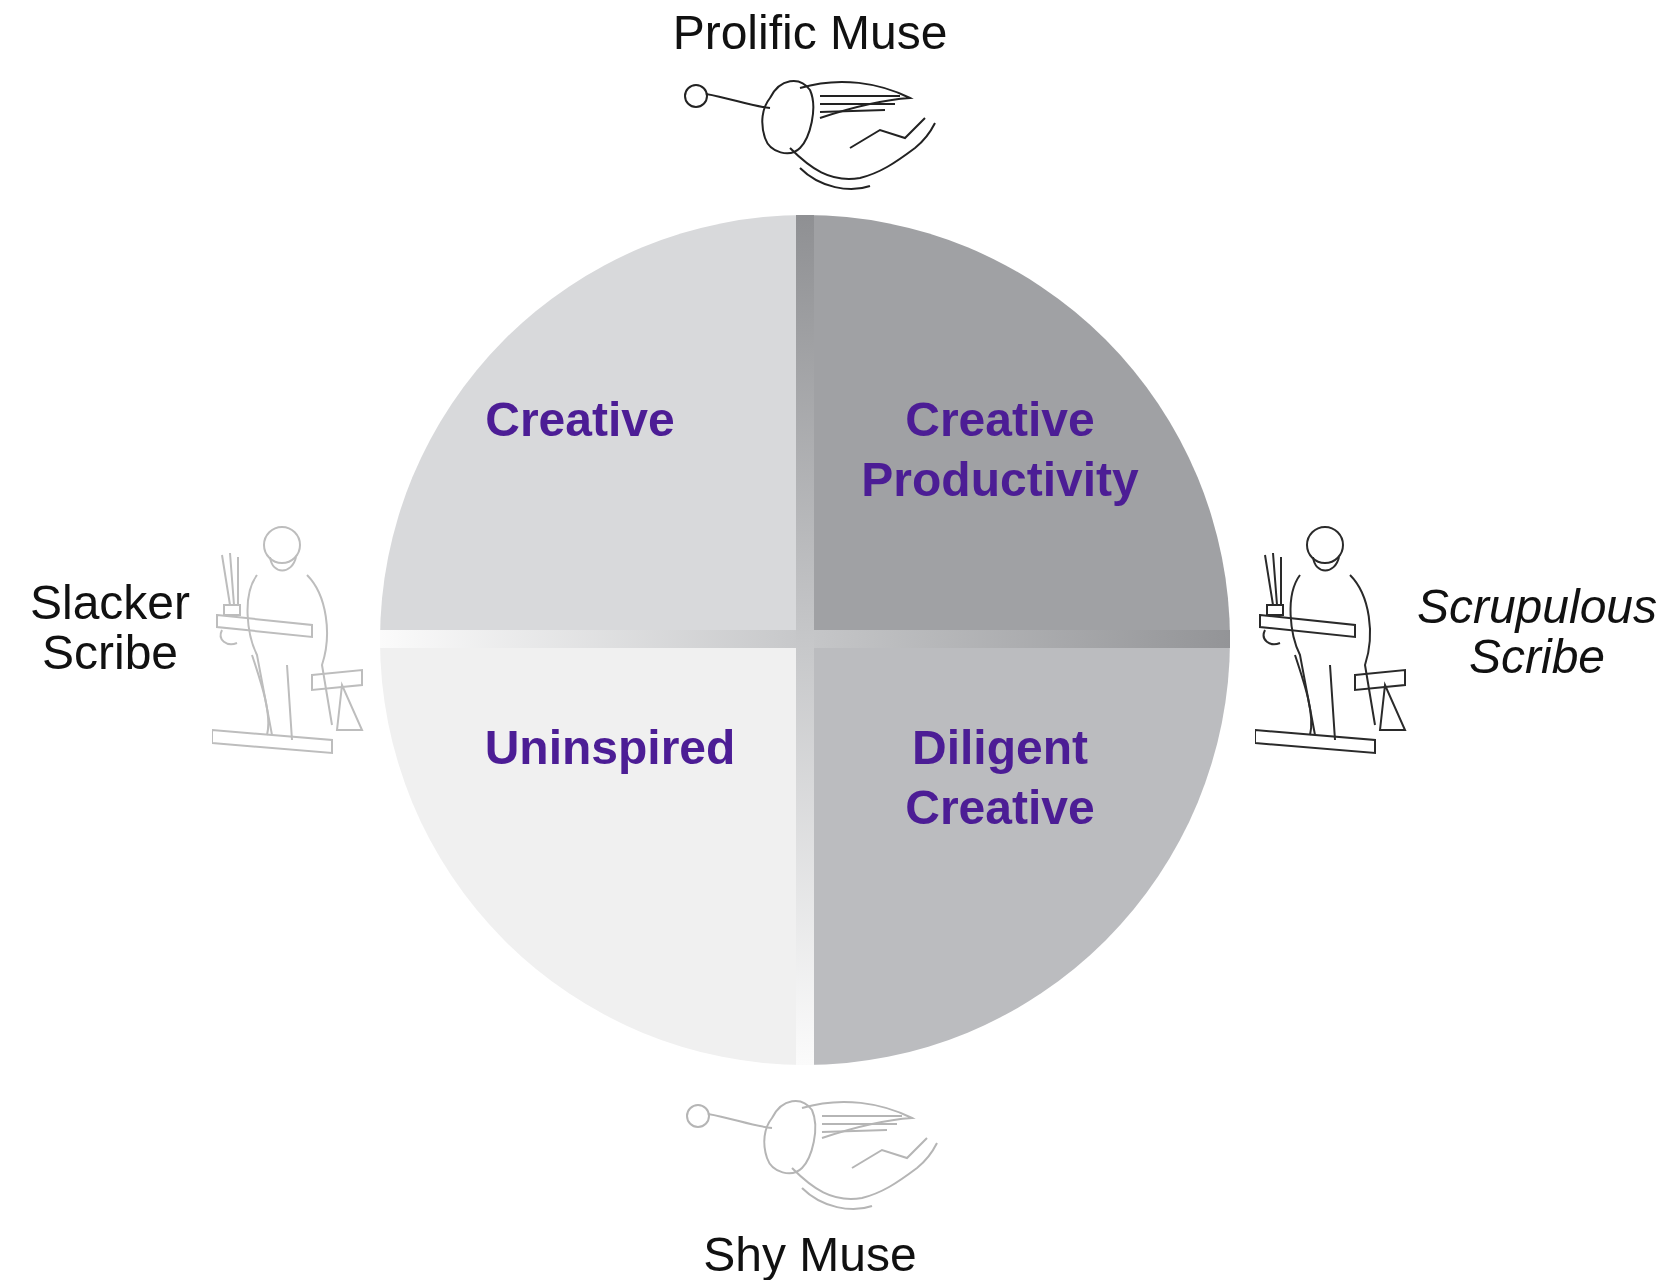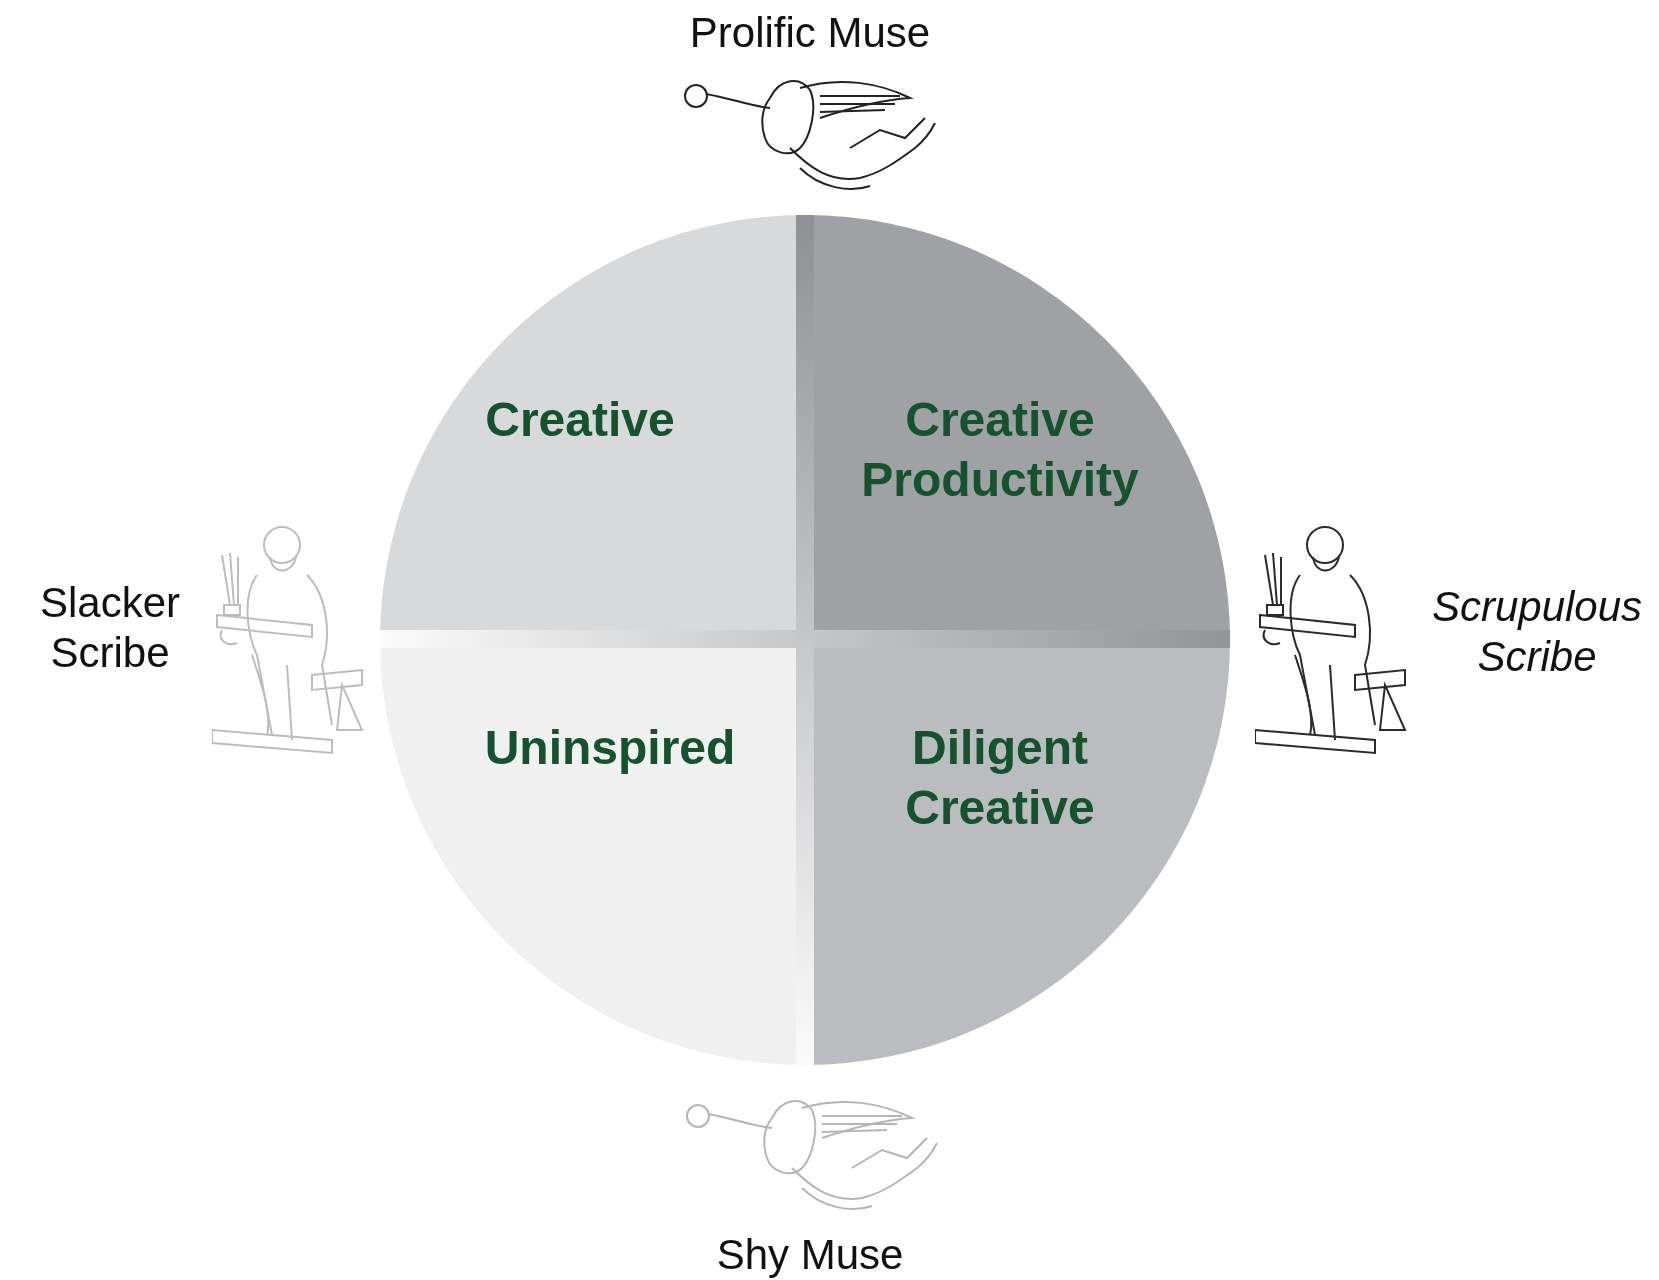--- a/index.html
+++ b/index.html
@@ -1,19 +1,19 @@
 <!DOCTYPE html>
 <html><head>
   <meta charset="utf-8">
   <style>
     html, body { margin:0; padding:0; background:#ffffff; }
     body { width:1659px; height:1280px; position:relative; overflow:hidden;
            font-family:"Liberation Sans","DejaVu Sans",sans-serif; color:#111; }
-    .axis-label { position:absolute; font-size:42px; text-align:center; line-height:50px; color:#111; }
-    .quad-label { position:absolute; font-size:48px; font-weight:bold; text-align:center; line-height:60px; color:#14532d; }
+    .axis-label { position:absolute; font-size:48px; text-align:center; line-height:50px; color:#111; }
+    .quad-label { position:absolute; font-size:48px; font-weight:bold; text-align:center; line-height:60px; color:#4c1d95; }
     .figure { position:absolute; }
     svg { display:block; }
   </style>
 </head>
 <body>
 
 <div class="axis-label" style="left:640px; top:8px; width:340px;">Prolific Muse</div>
 <div class="axis-label" style="left:640px; top:1192px; width:340px;margin-top:38px;">Shy Muse</div>
 <div class="axis-label" style="left:10px; top:578px; width:200px;">
   <div>Slacker</div>

